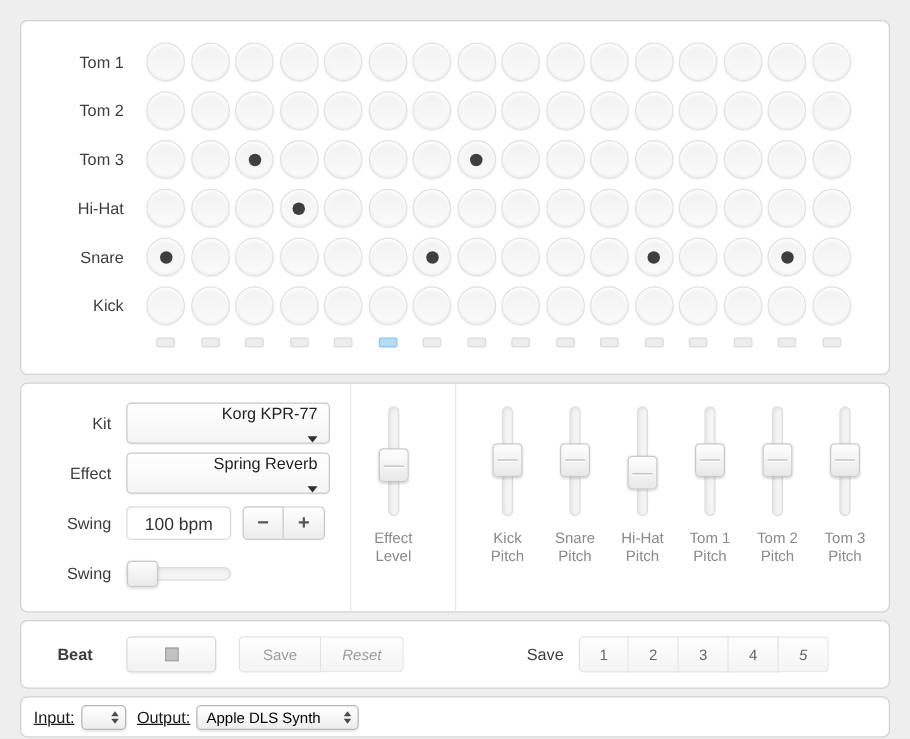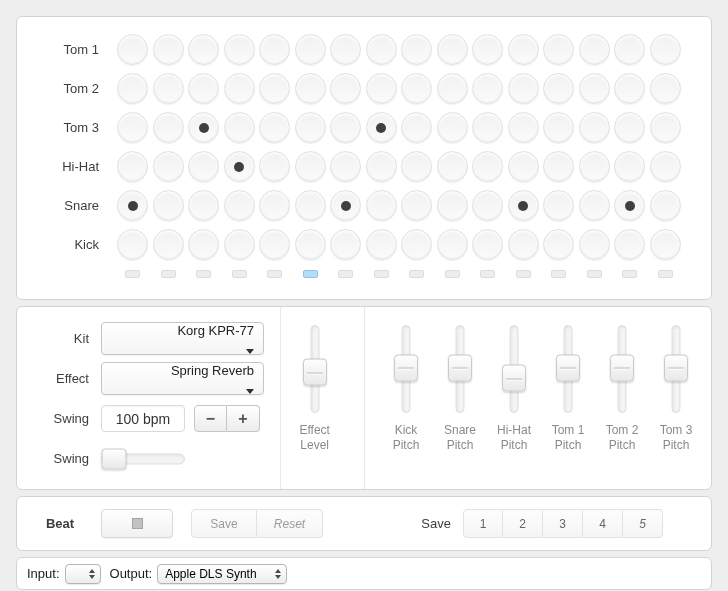--- a/index.html
+++ b/index.html
@@ -74,21 +74,21 @@
   .grp-btn { height: 29px; border: 1px solid #e2e2e2; border-left: none; background: linear-gradient(#fdfdfd, #f5f5f5);
              display: flex; align-items: center; justify-content: center; font-size: 12px; }
   .grp-btn:first-child { border-left: 1px solid #e2e2e2; border-radius: 4px 0 0 4px; }
   .grp-btn:last-child { border-radius: 0 4px 4px 0; font-style: italic; }
   .file-btn { width: 66px; color: #9b9b9b; }
   .demo-label { margin-left: auto; padding-right: 12px; }
   .demo-btn { width: 40px; color: #666666; }
 
   
   .footer-panel { height: 33px; display: flex; align-items: center; padding: 0 10px; margin-bottom: 0; }
-  .io-label { font-size: 13px; color: #1a1a1a; margin-right: 5px; }
+  .io-label { font-size: 13px; color: #1a1a1a; margin-right: 5px; text-decoration: underline; }
   .mac-select { display: flex; align-items: center; height: 20px; border: 1px solid #b5b5b5; border-radius: 4px;
                 background: linear-gradient(#ffffff, #ededed); padding: 0 5px 0 7px;
                 box-shadow: 0 1px 1px rgba(0,0,0,.08); margin-right: 9px; }
   .sel-text { font-size: 12px; color: #000; margin-right: 18px; white-space: nowrap; }
   .input-select { width: 36px; justify-content: flex-end; }
   .updown { display: flex; flex-direction: column; align-items: center; gap: 2px; }
   .tri-up { width: 0; height: 0; border-left: 3px solid transparent; border-right: 3px solid transparent;
             border-bottom: 4px solid #4a4a4a; }
   .tri-down { width: 0; height: 0; border-left: 3px solid transparent; border-right: 3px solid transparent;
               border-top: 4px solid #4a4a4a; }

